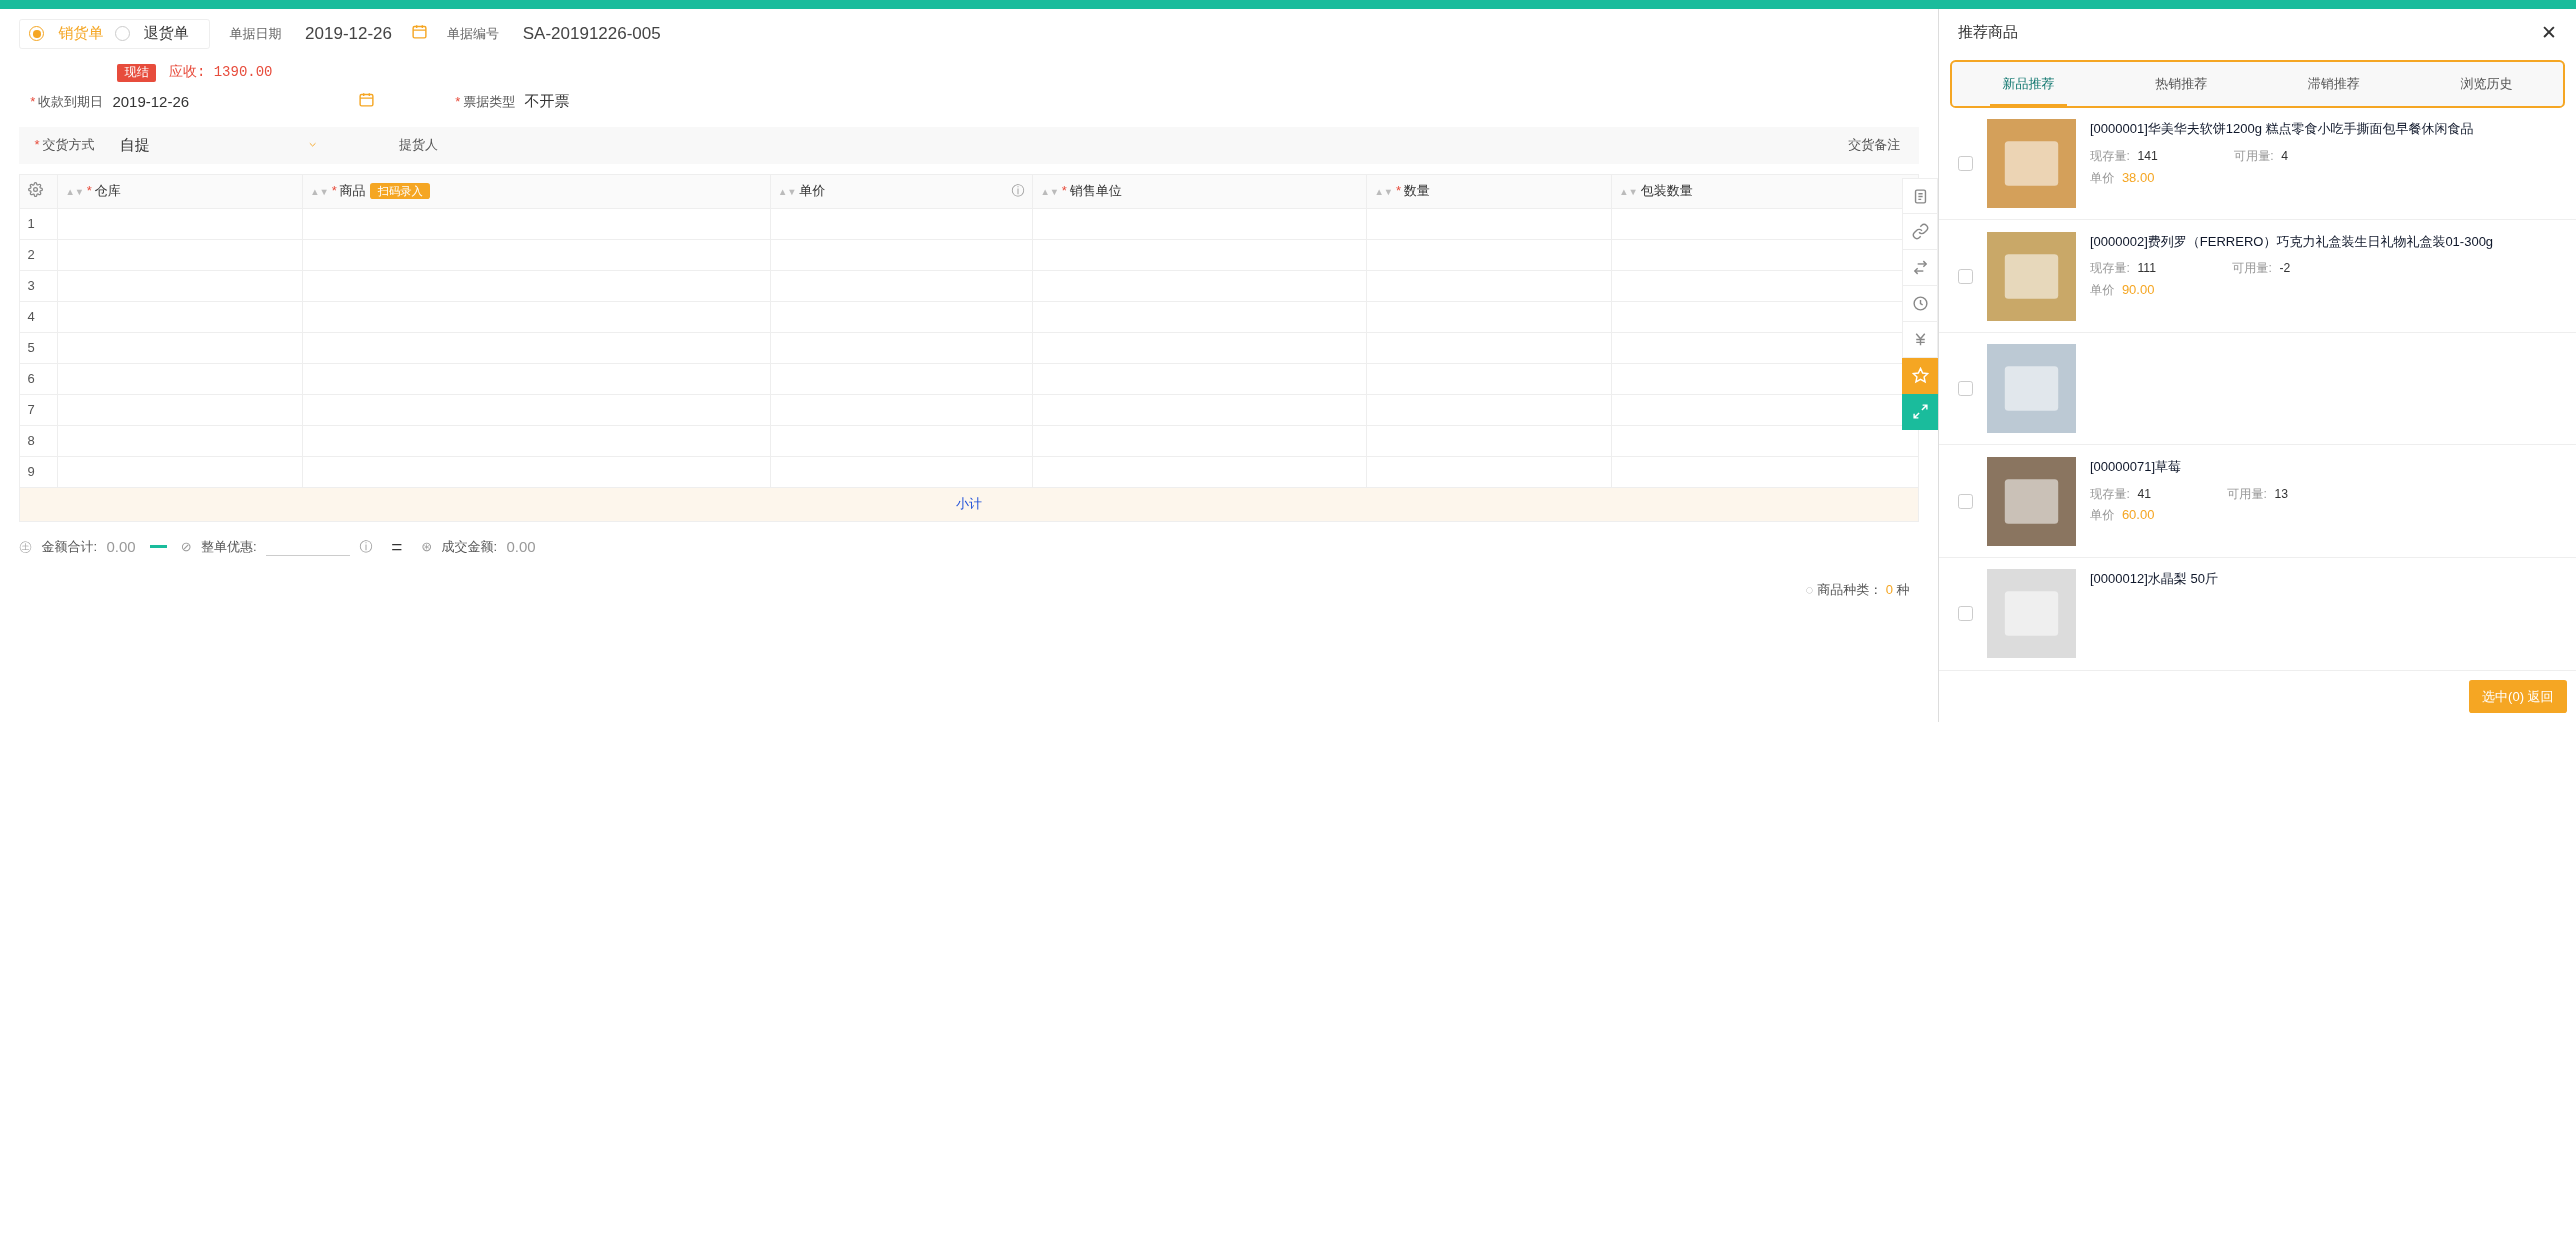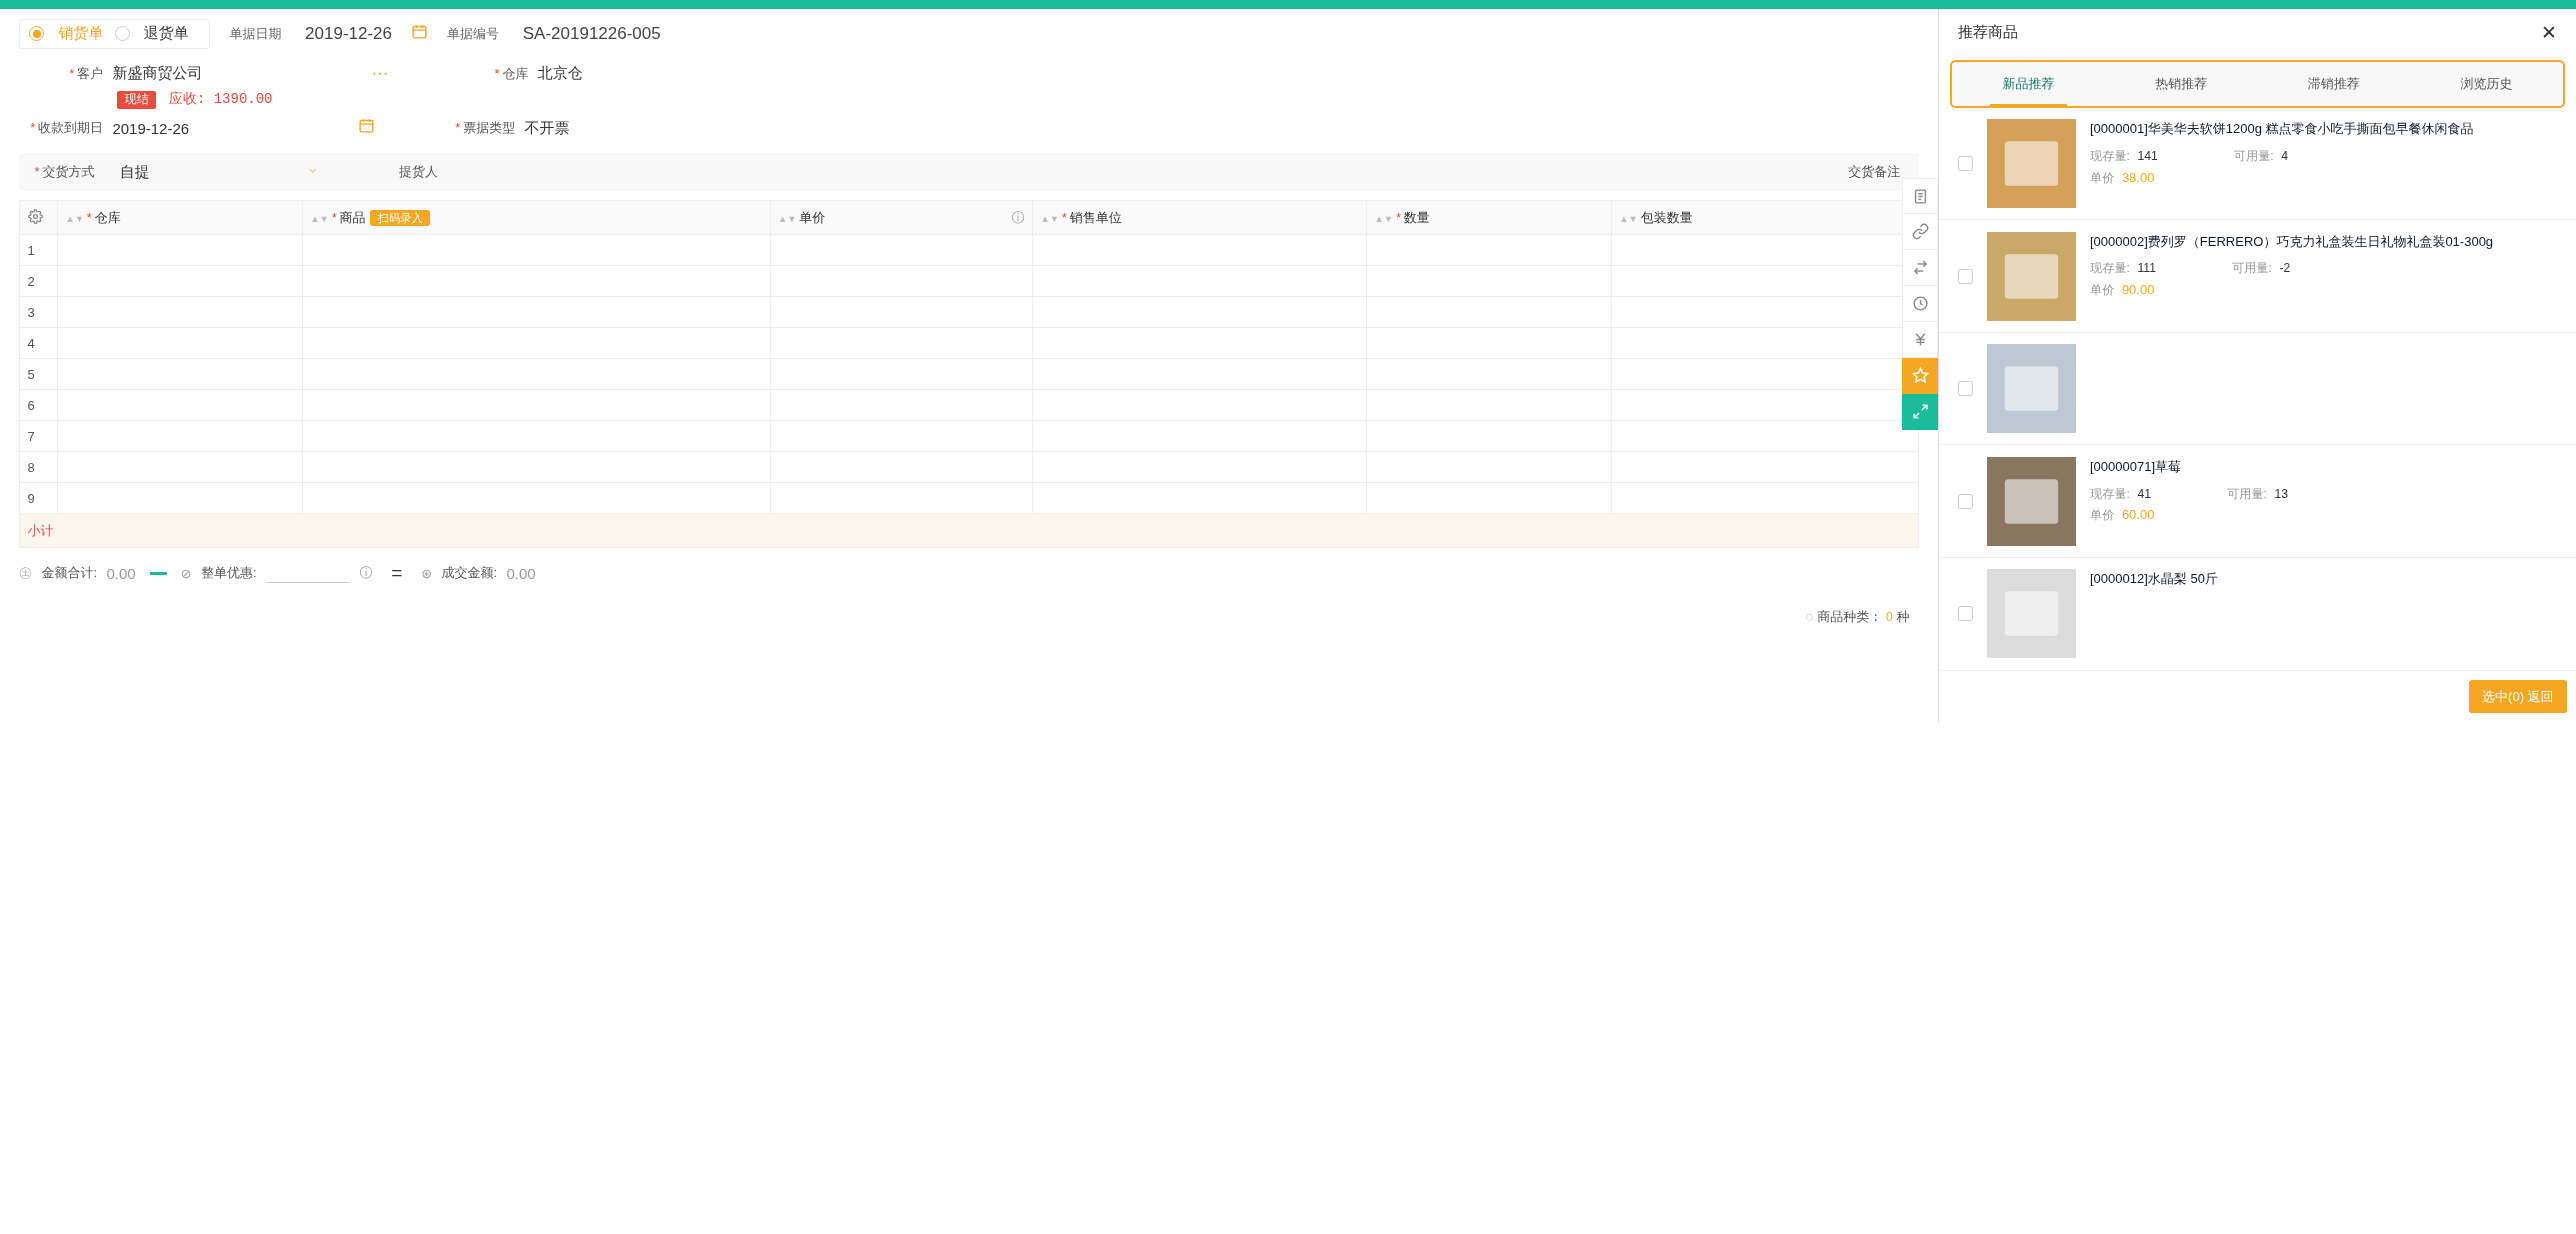--- a/index.html
+++ b/index.html
@@ -34,21 +34,21 @@
 .delivery-row .field-label { min-width: 66px; }
 .caret-icon { color: #f5a623; margin-left: 141px; font-size: 13px; }
 
 .main-table { width: 100%; border-collapse: collapse; }
 .main-table th, .main-table td { border: 0.9px solid #eee; padding: 7.5px; font-size: 13px; text-align: left; }
 .main-table th { background: #fafafa; font-weight: normal; color: #333; position: relative; }
 .sort-icn { color: #bbb; font-size: 9.4px; margin-right: 2.8px; display: inline-flex; flex-direction: column; line-height: 5.6px; }
 .scan-btn { background: #f5a623; color: #fff; padding: 1.9px 7.5px; border-radius: 2.8px; font-size: 11.3px; margin-left: 4.7px; }
 .info-icn { color: #999; float: right; }
 .row-num { text-align: center; color: #555; }
-.subtotal-row td { background: #fdf6ec; color: #ef4444; }
+.subtotal-row td { background: #fdf6ec; color: #1d4ed8; text-align: center; }
 
 .totals-row { display: flex; align-items: center; gap: 9.4px; padding: 14px 0; }
 .totals-row .lbl { color: #555; }
 .totals-row .val { color: #999; font-size: 15px; }
 .minus-icn { width: 17px; height: 2.8px; background: #1abc9c; display: inline-block; margin: 0 4.7px; vertical-align: middle; }
 .eq-icn { font-size: 19px; color: #333; margin: 0 9.4px; }
 .circle-icn { color: #999; font-size: 13px; }
 .discount-input { border-bottom: 0.9px solid #ccc; width: 84px; height: 19px; display: inline-block; }
 .product-count-row { text-align: right; padding: 9.4px; color: #555; }
 .product-count-row .num { color: #f5a623; }
@@ -104,31 +104,20 @@
       <span class="cal-icon">
         <svg width="17" height="17" viewBox="0 0 24 24" fill="none" stroke="currentColor" stroke-width="2">
             <rect x="3" y="5" width="18" height="16" rx="2"></rect>
             <path d="M3 10h18M8 3v4M16 3v4"></path>
           </svg>
       </span>
       <span class="hdr-label">单据编号</span>
       <span class="hdr-value">SA-20191226-005</span>
     </div>
 
-    <div class="form-row">
-      <div class="field">
-        <span class="field-label"><span class="req">*</span><span>客户</span></span>
-        <span class="field-value">新盛商贸公司</span>
-        <span class="ellipsis-btn">⋯</span>
-      </div>
-      <div class="field">
-        <span class="field-label"><span class="req">*</span><span>仓库</span></span>
-        <span class="field-value">北京仓</span>
-      </div>
-    </div>
     <div class="badge-row">
       <span class="badge">现结</span>
       <span class="badge-text">应收: 1390.00</span>
     </div>
     <div class="form-row">
       <div class="field">
         <span class="field-label"><span class="req">*</span><span>收款到期日</span></span>
         <span class="field-value">2019-12-26</span>
         <span class="cal-icon" style="margin-left:169px">
           <svg width="17" height="17" viewBox="0 0 24 24" fill="none" stroke="currentColor" stroke-width="2">

